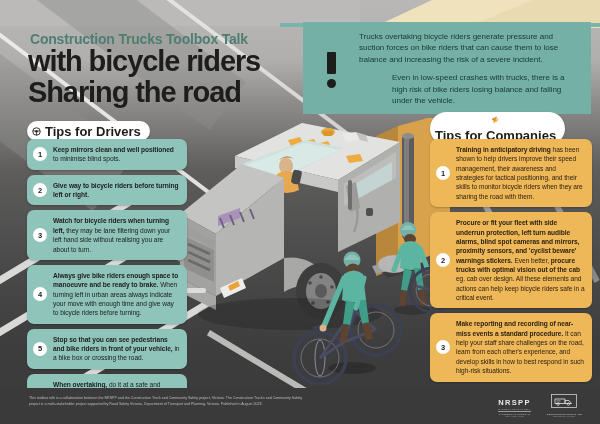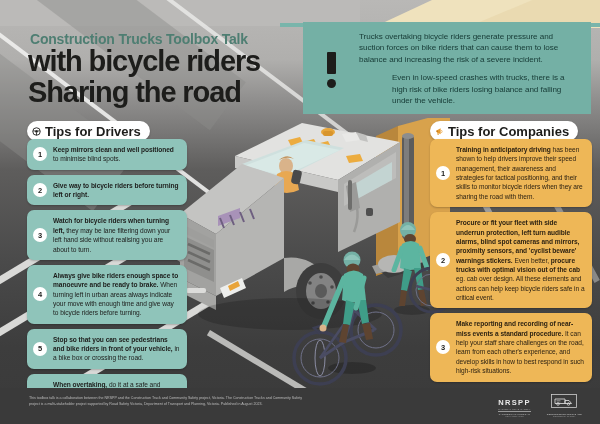--- a/index.html
+++ b/index.html
@@ -104,21 +104,21 @@
   
   .badge {
     position: absolute;
     display: flex; align-items: center; gap: 4px;
     background: #ffffff; border-radius: 20px;
     padding: 2.5px 9px 2.5px 5px;
     font-size: 13px; font-weight: bold; color: #1d1d1b;
     box-shadow: 0 1px 2px rgba(0,0,0,.25);
   }
   .badge.drivers { left: 27px; top: 121px; }
-  .badge.companies { left: 430px; top: 121px; }
+  .badge.companies { left: 430px; top: 112px; flex-direction: column; }
   .badge svg { display:block; }
 
   
   .tips-left { position: absolute; left: 27px; top: 139px; width: 160px; }
   .tips-right { position: absolute; left: 430px; top: 139px; width: 162px; }
 
   .card {
     position: relative;
     border-radius: 7px;
     margin-bottom: 5px;

